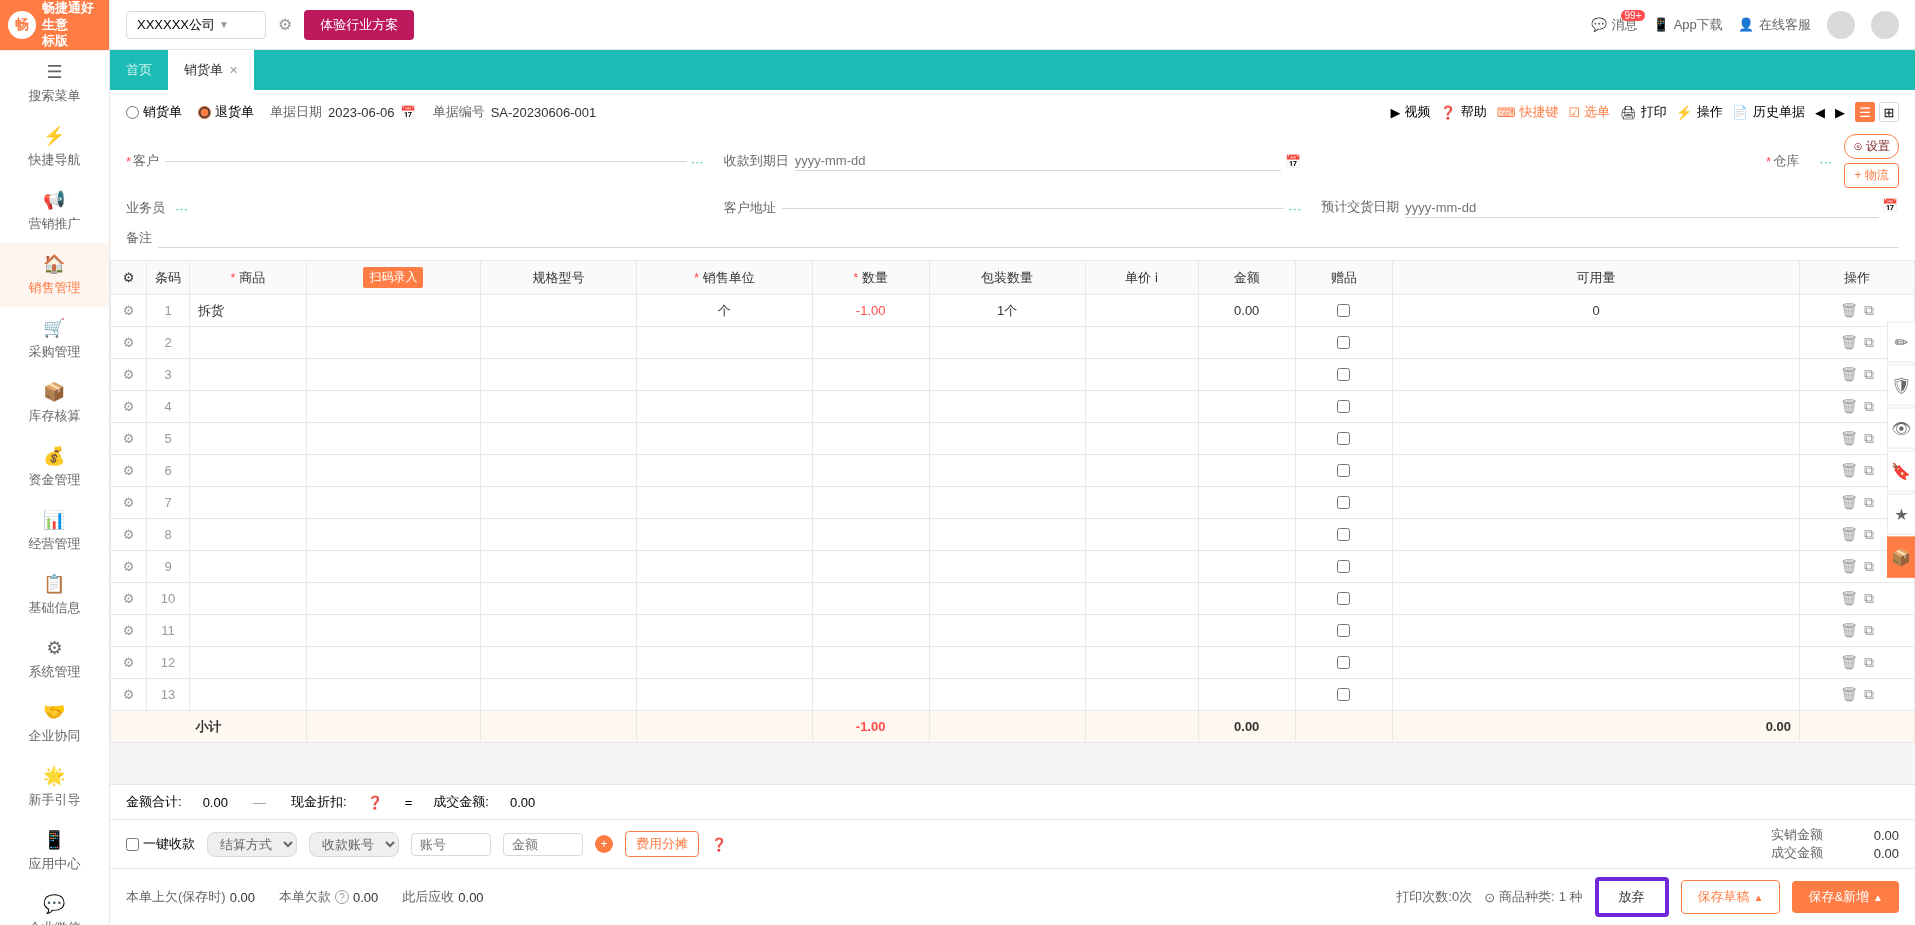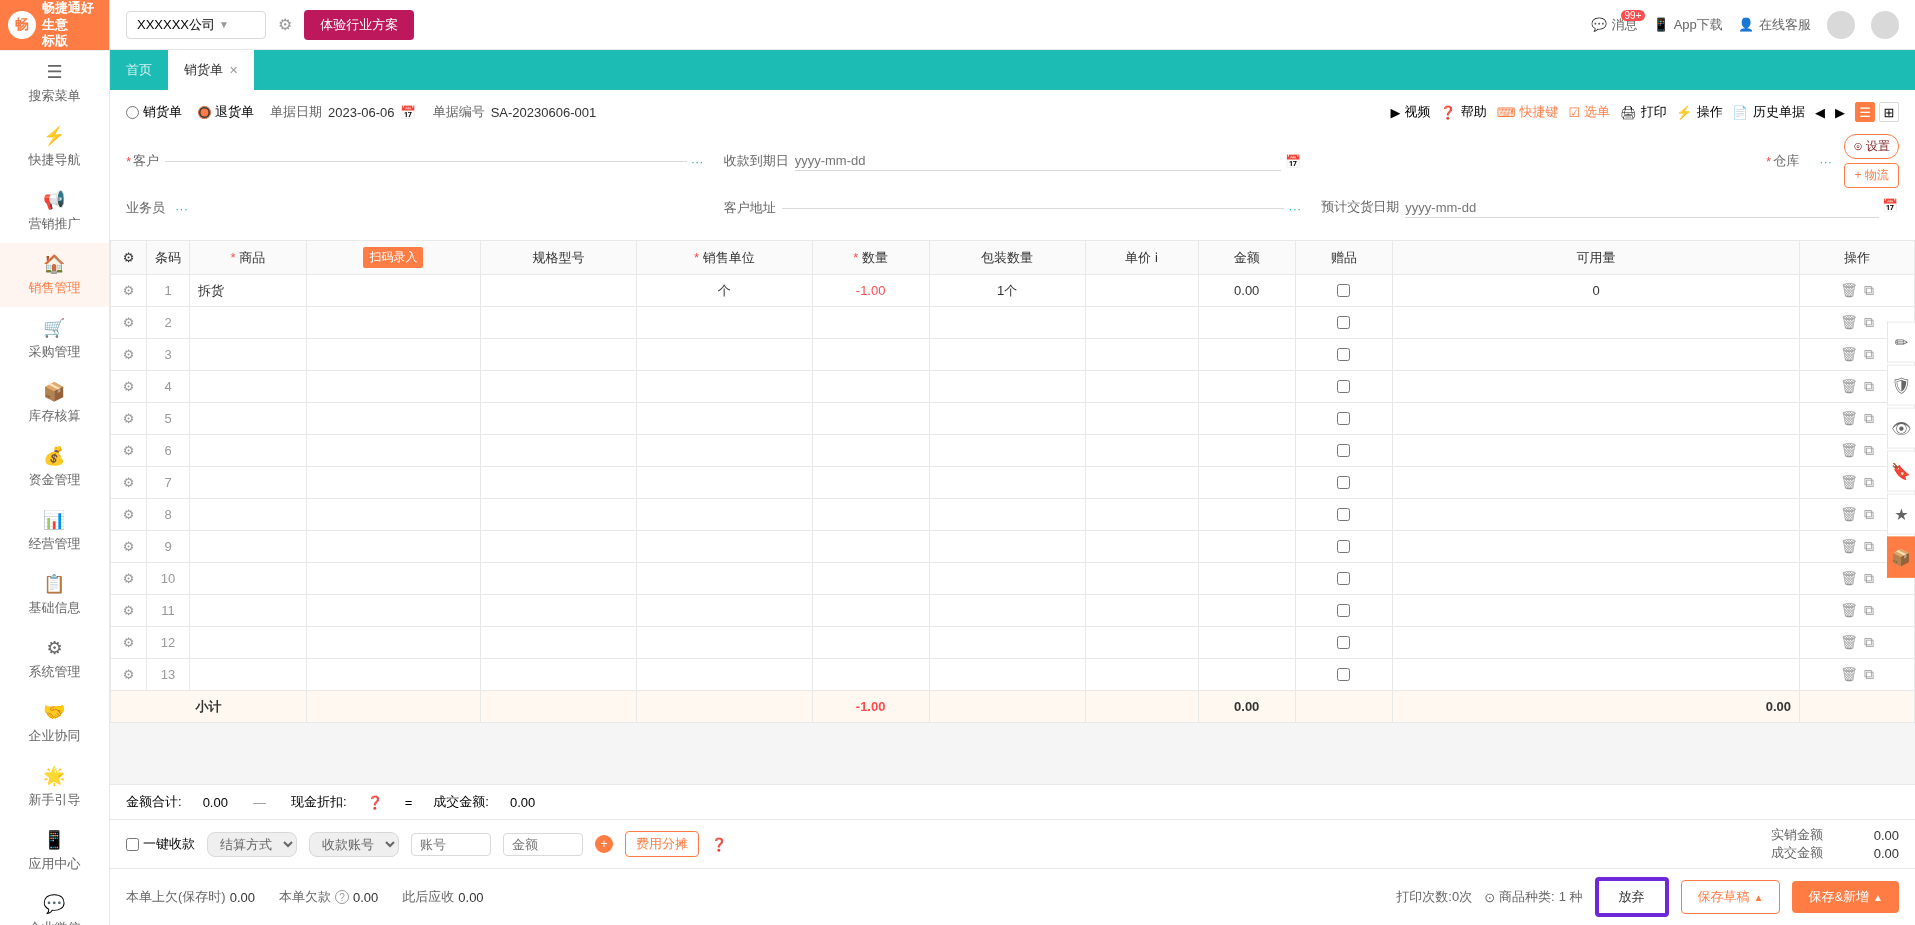--- a/index.html
+++ b/index.html
@@ -316,20 +316,24 @@
           </div>
           <div style="width:20px;"></div>
 
           <div style="display:flex;flex:1;">
             <span style="color:#666;margin-right:6px;white-space:nowrap;">预计交货日期</span>
             <input type="text" style="flex: 1 1 0%; border-top: none; border-right: none; border-left: none; border-image: initial; border-bottom: 1px solid rgb(217, 217, 217); padding: 2px 0px; color: rgb(153, 153, 153); outline: none;" placeholder="yyyy-mm-dd">
             <span style="color:#999;cursor:pointer;margin-left:4px;">📅</span>
           </div>
         </div>
 
+        <div style="display:flex;align-items:center;">
+          <span style="color:#666;margin-right:6px;">备注</span>
+          <div style="flex:1;border-bottom:1px solid #d9d9d9;min-height:20px;"></div>
+        </div>
       </div>
 
       <div class="table-area">
         <div class="table-wrap">
           <table>
             <thead>
               <tr>
                 <th style="width:36px;">⚙</th>
                 <th>条码</th>
                 <th><span class="th-required">*</span> 商品</th>

